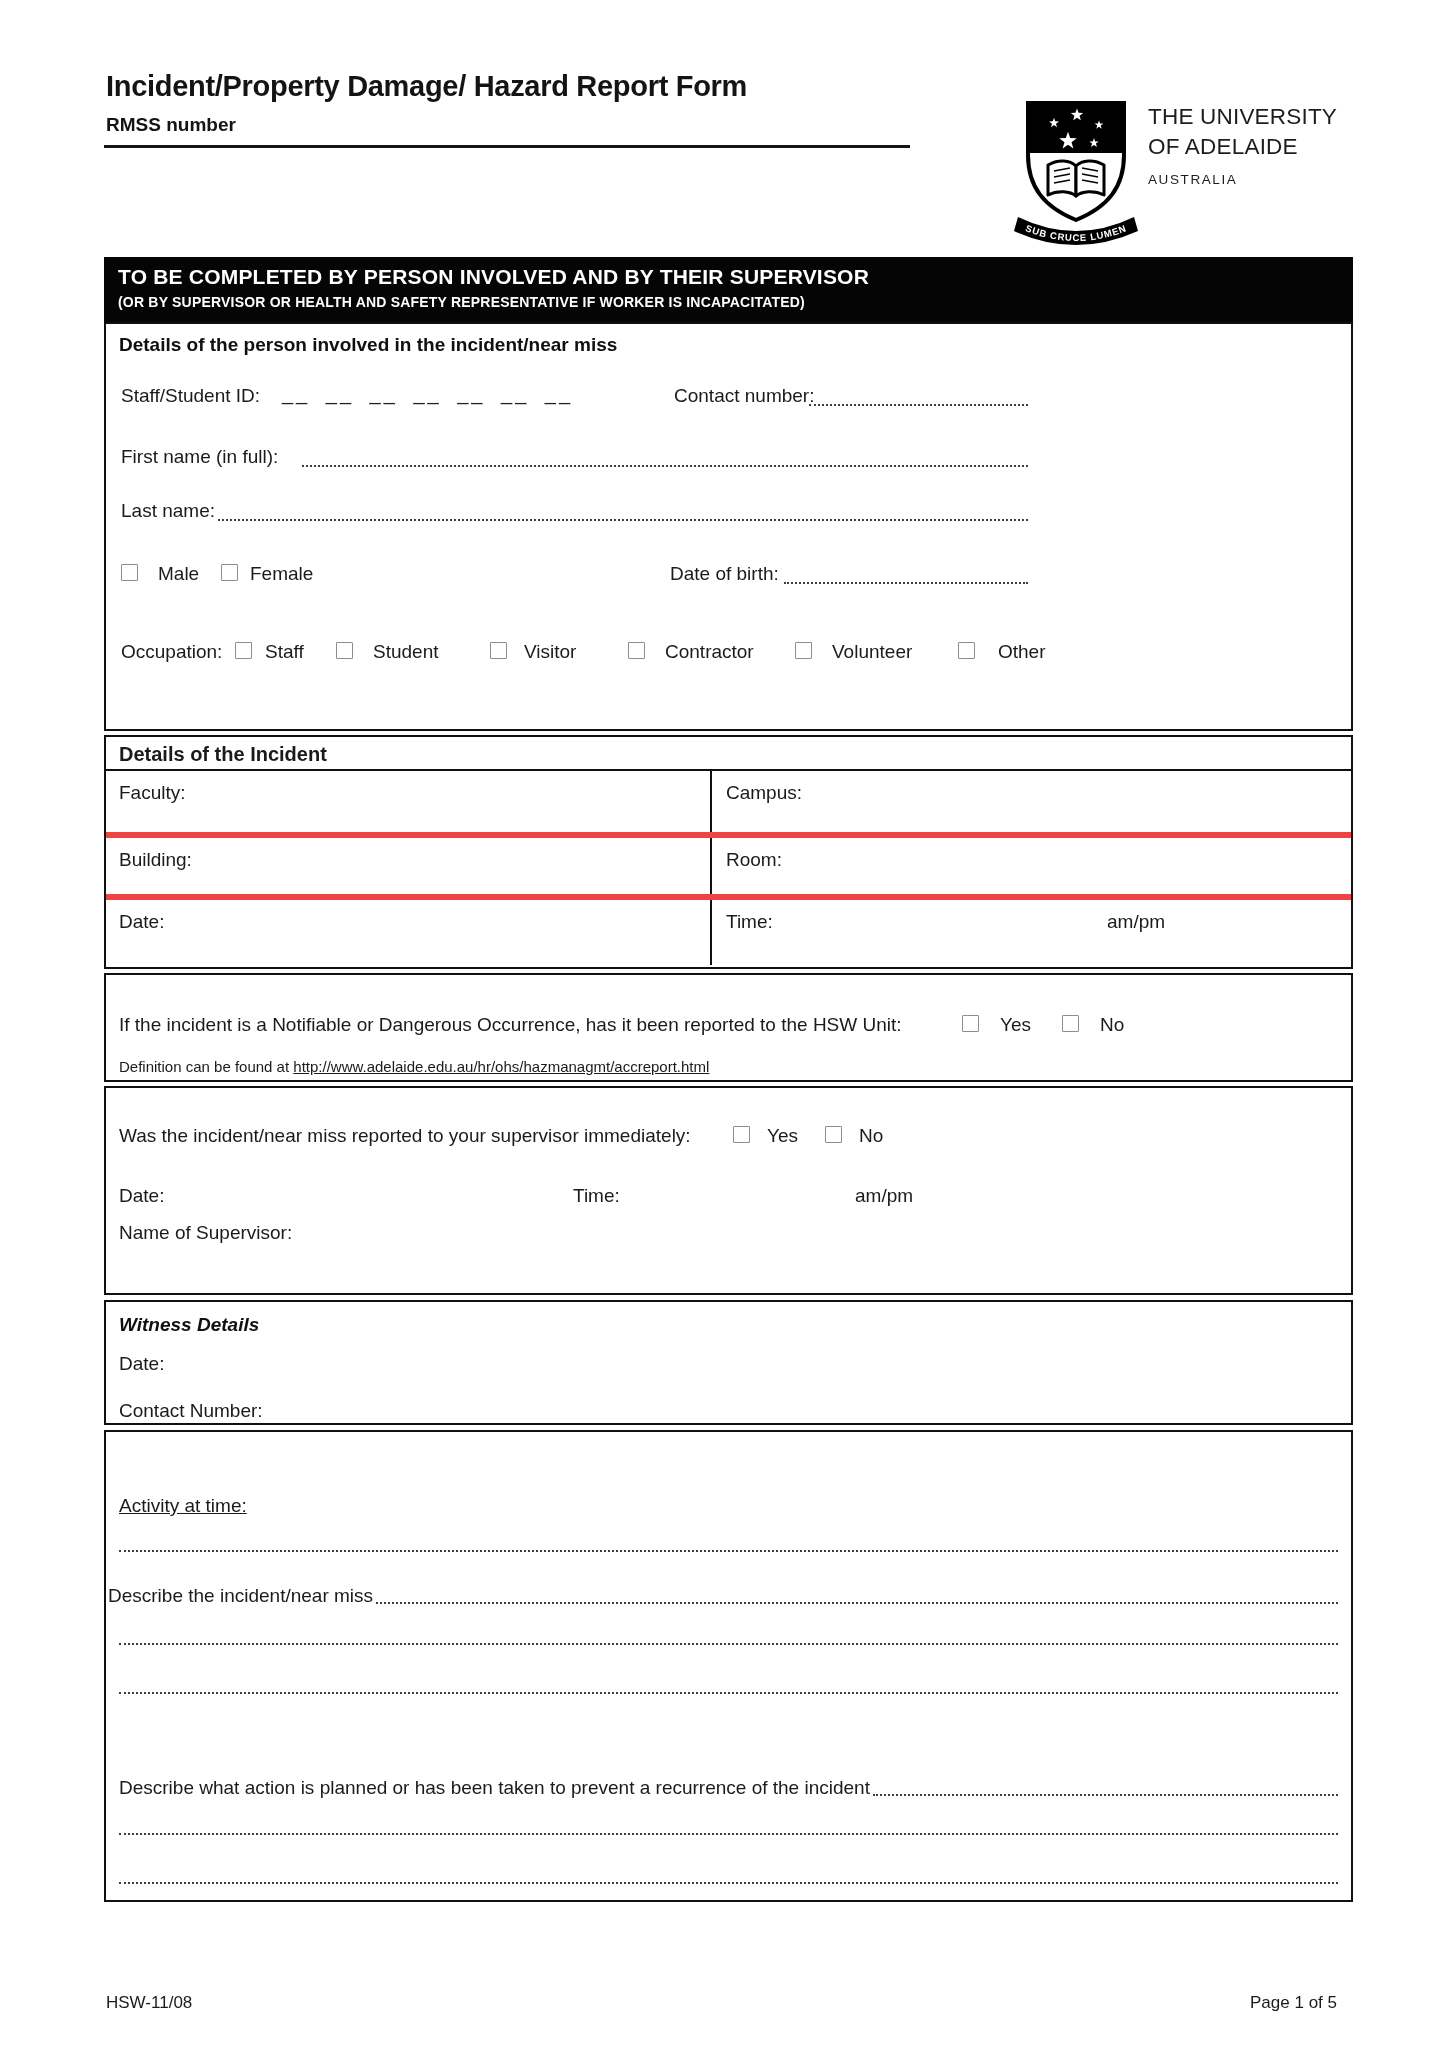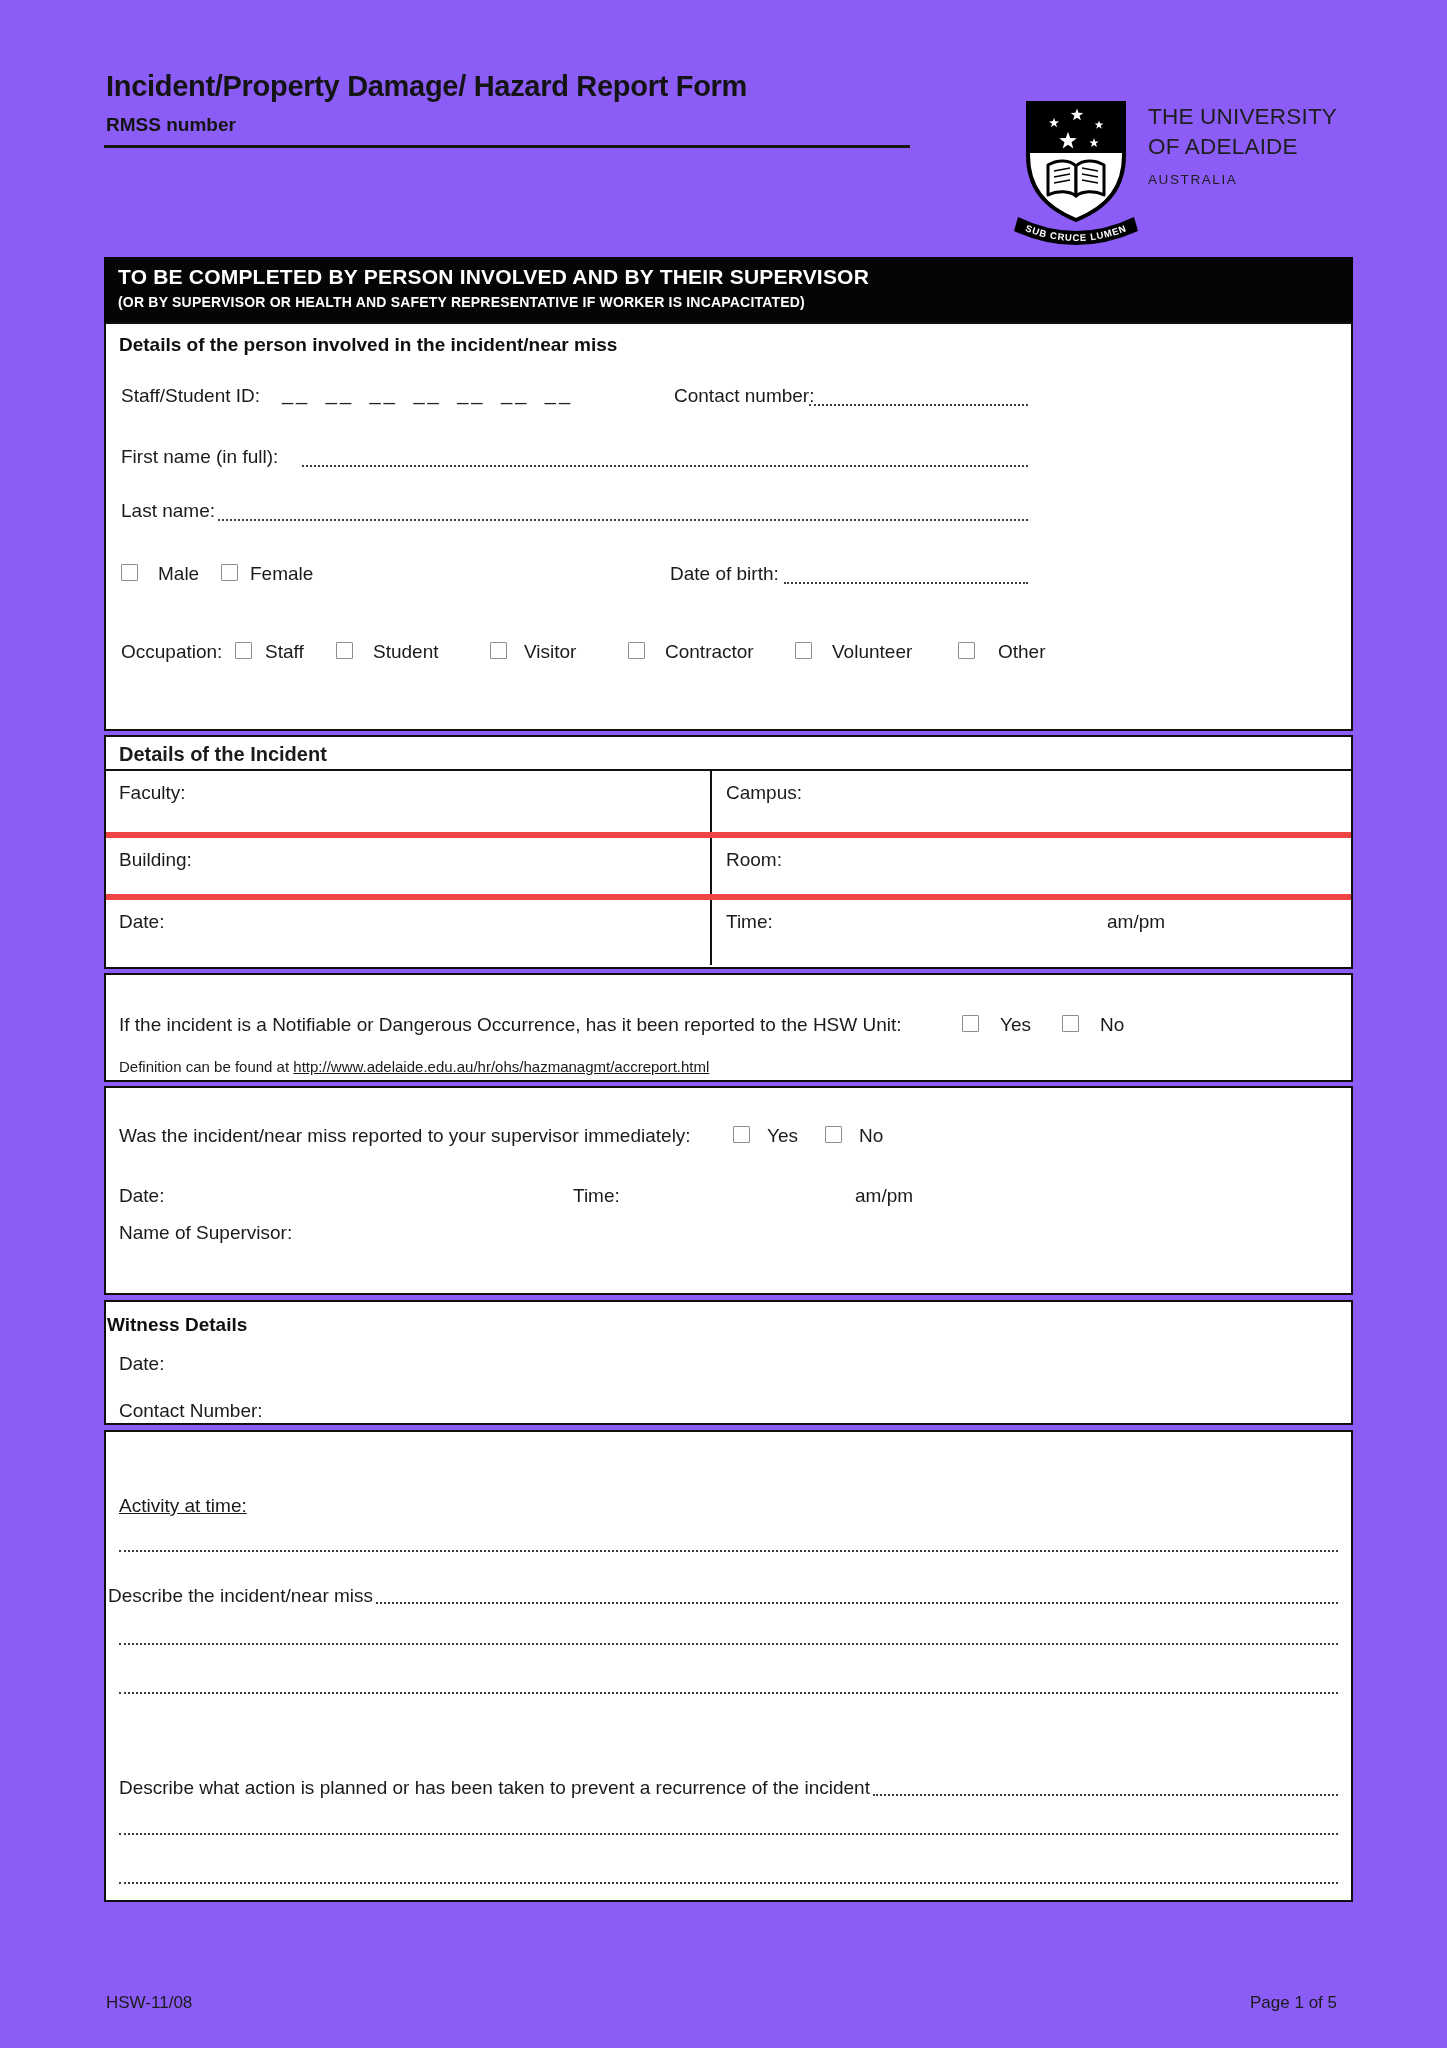--- a/index.html
+++ b/index.html
@@ -1,18 +1,18 @@
 <!DOCTYPE html>
 <html><head>
 <meta charset="utf-8">
 <style>
   * { margin:0; padding:0; box-sizing:border-box; }
   html,body { background:#e8e8e8; }
   .page {
-    position:relative; width:1447px; height:2048px; background:#8b5cf6;
+    position:relative; width:1447px; height:2048px; background:#ffffff;
     font-family:"Liberation Sans","DejaVu Sans",sans-serif; color:#1b1b1b;
     margin:0 auto; overflow:hidden;
   }
   .abs { position:absolute; }
   .title { font-size:29px; font-weight:bold; letter-spacing:-0.3px; color:#141414; }
   .rmss  { font-size:19px; font-weight:bold; color:#141414; }
   .rmss-line { background:#161616; height:3px; }
   .uni-line { font-size:22.5px; color:#1d1d1d; letter-spacing:0.2px; line-height:30px; }
   .uni-small { font-size:13.5px; letter-spacing:1.6px; margin-top:3px; }
   .band { background:#050505; color:#ffffff; padding:8px 0 0 14px; }
@@ -171,21 +171,21 @@
     <span class="abs lbl" style="left:661px; top:36px;">Yes</span>
     <span class="abs cb" style="left:719px; top:38px;"></span>
     <span class="abs lbl" style="left:753px; top:36px;">No</span>
     <span class="abs lbl" style="left:13px; top:96px;">Date:</span>
     <span class="abs lbl" style="left:467px; top:96px;">Time:</span>
     <span class="abs lbl" style="left:749px; top:96px;">am/pm</span>
     <span class="abs lbl" style="left:13px; top:133px;">Name of Supervisor:</span>
   </div>
 
   <div class="abs box" style="left:104px; top:1300px; width:1249px; height:125px;">
-    <span class="abs h-bold" style="left:1px; top:12px;">Witness Details</span>
+    <span class="abs h-bold" style="left:13px; top:12px;font-style:italic;">Witness Details</span>
     <span class="abs lbl" style="left:13px; top:50px;">Date:</span>
     <span class="abs lbl" style="left:13px; top:97px;">Contact Number:</span>
   </div>
 
   <div class="abs box" style="left:104px; top:1430px; width:1249px; height:472px;">
     <span class="abs lbl" style="left:13px; top:62px;text-decoration:underline;">Activity at time:</span>
     <div class="abs dotline" style="left:13px; right:13px; top:118px;"></div>
 
     <div class="abs flexrow" style="left:2px; right:13px; top:152px;">
       <span class="lbl">Describe the incident/near miss</span>

